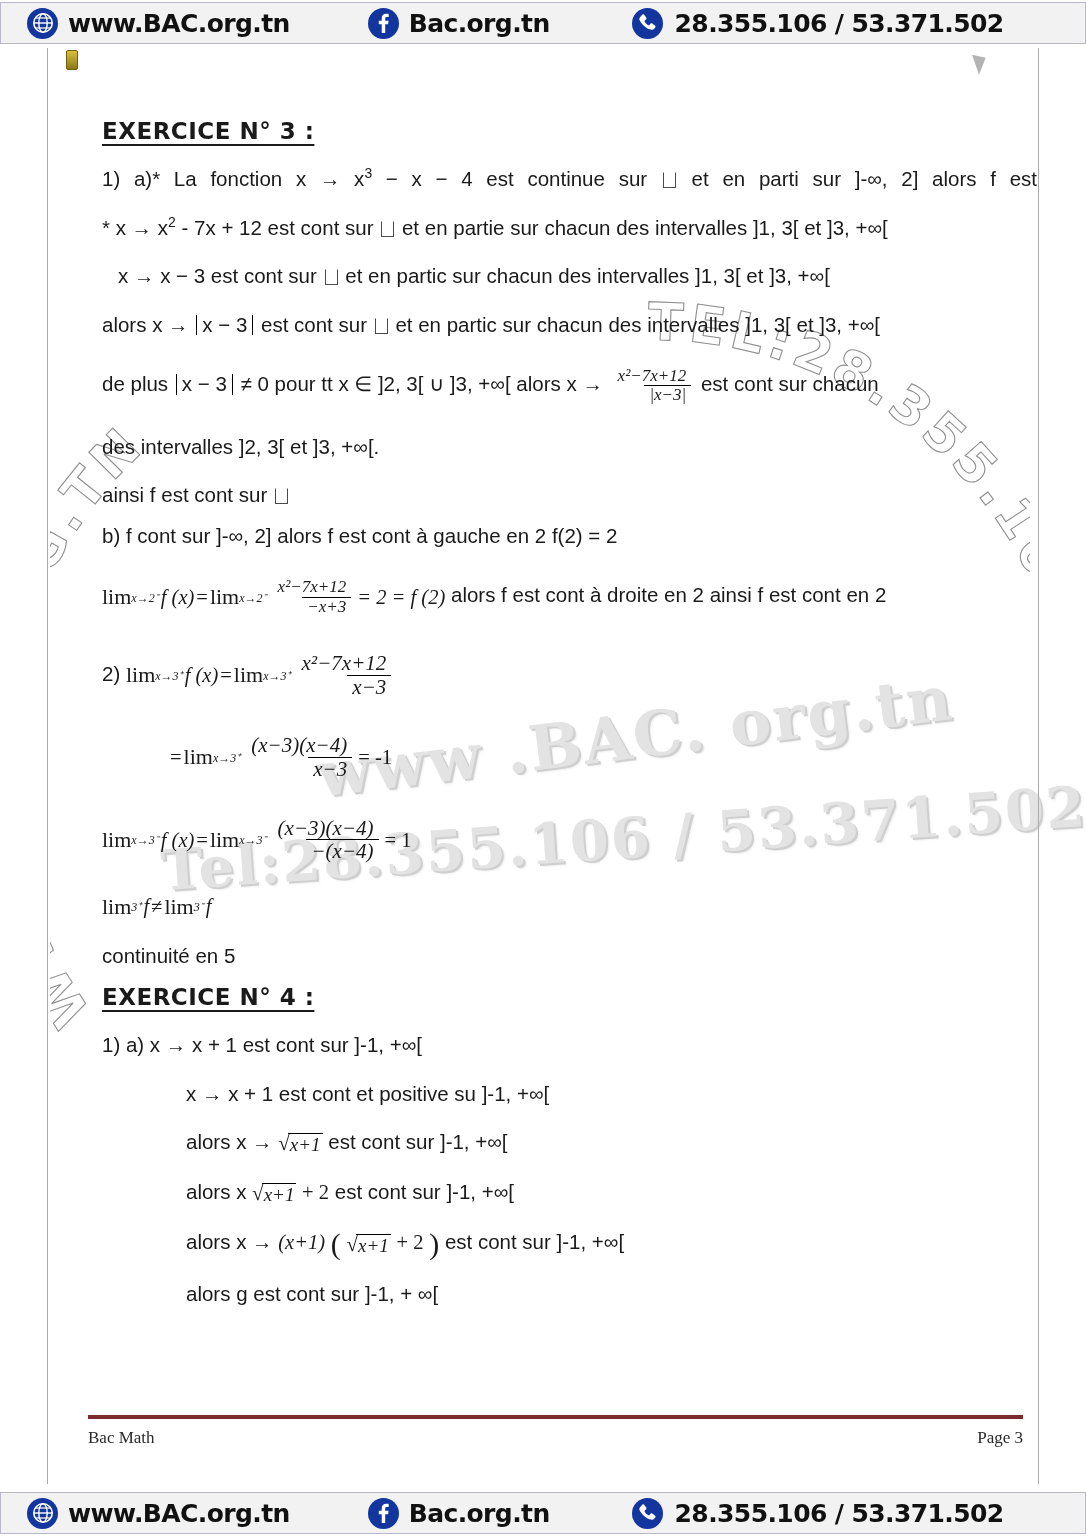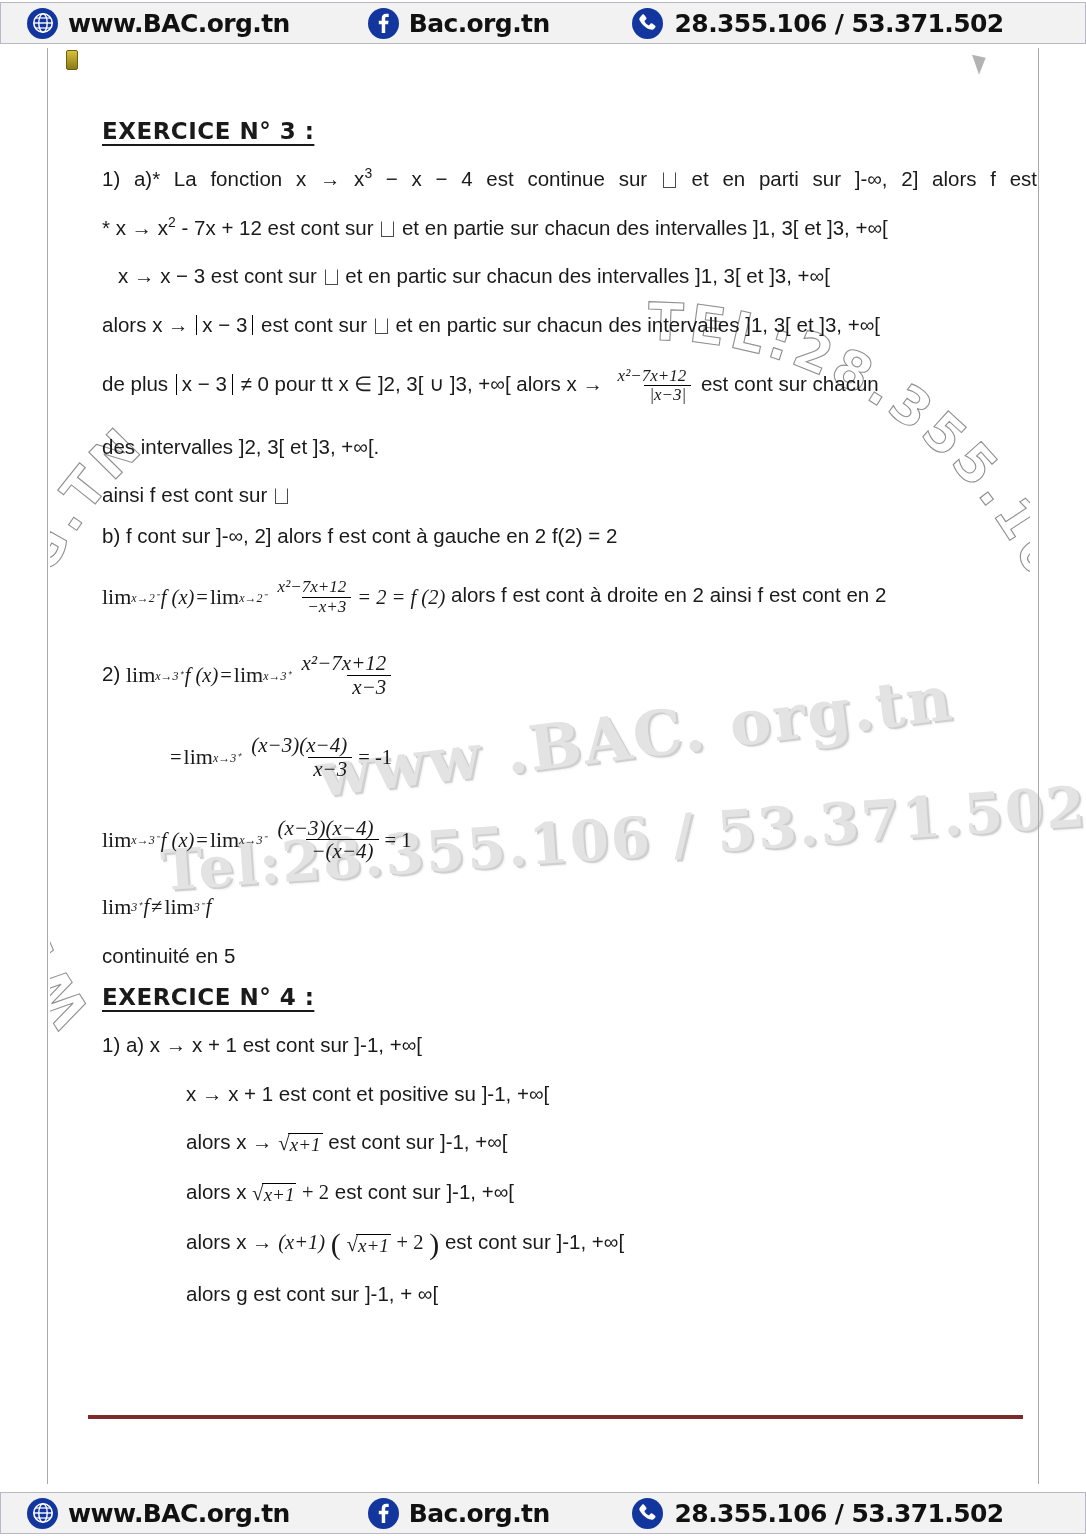--- a/index.html
+++ b/index.html
@@ -506,20 +506,24 @@
     <span class="mn">+ 2</span>
     <span class="paren-big">)</span>
     <span>est cont sur ]-1, +∞[</span>
   </div>
 
   <div class="line indent3">alors g est cont sur ]-1, + ∞[</div>
 </div>
 
 <div class="footer">
   <div class="footer-rule"></div>
+  <div class="footer-row">
+    <span>Bac Math</span>
+    <span>Page 3</span>
+  </div>
 </div>
 
 <div class="banner bottom">
   <div class="banner-group bg-web">
     <span class="circ-icon">
       <svg width="22" height="22" viewBox="0 0 22 22">
         <circle cx="11" cy="11" r="9.2" fill="none" stroke="#ffffff" stroke-width="1.6"></circle>
         <ellipse cx="11" cy="11" rx="4.2" ry="9.2" fill="none" stroke="#ffffff" stroke-width="1.4"></ellipse>
         <line x1="1.8" y1="11" x2="20.2" y2="11" stroke="#ffffff" stroke-width="1.4"></line>
         <line x1="3.3" y1="6" x2="18.7" y2="6" stroke="#ffffff" stroke-width="1.2"></line>

